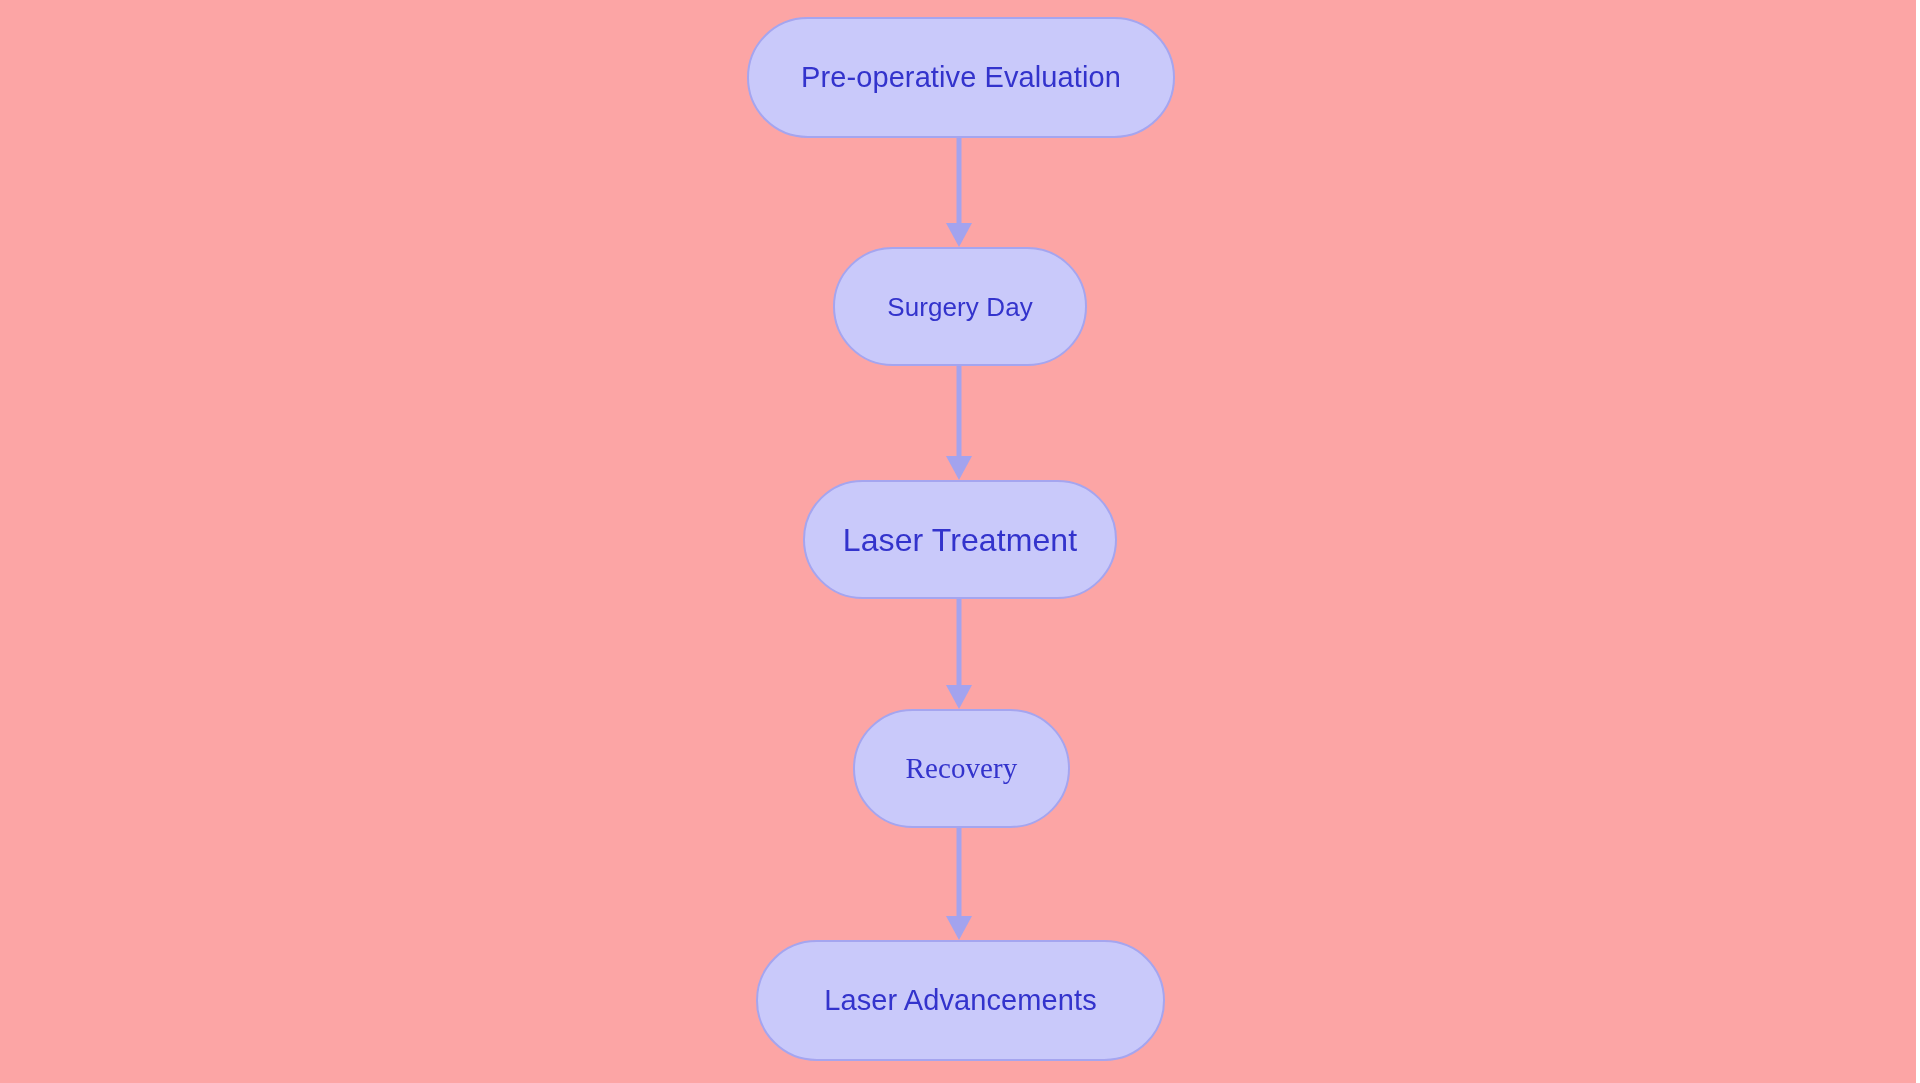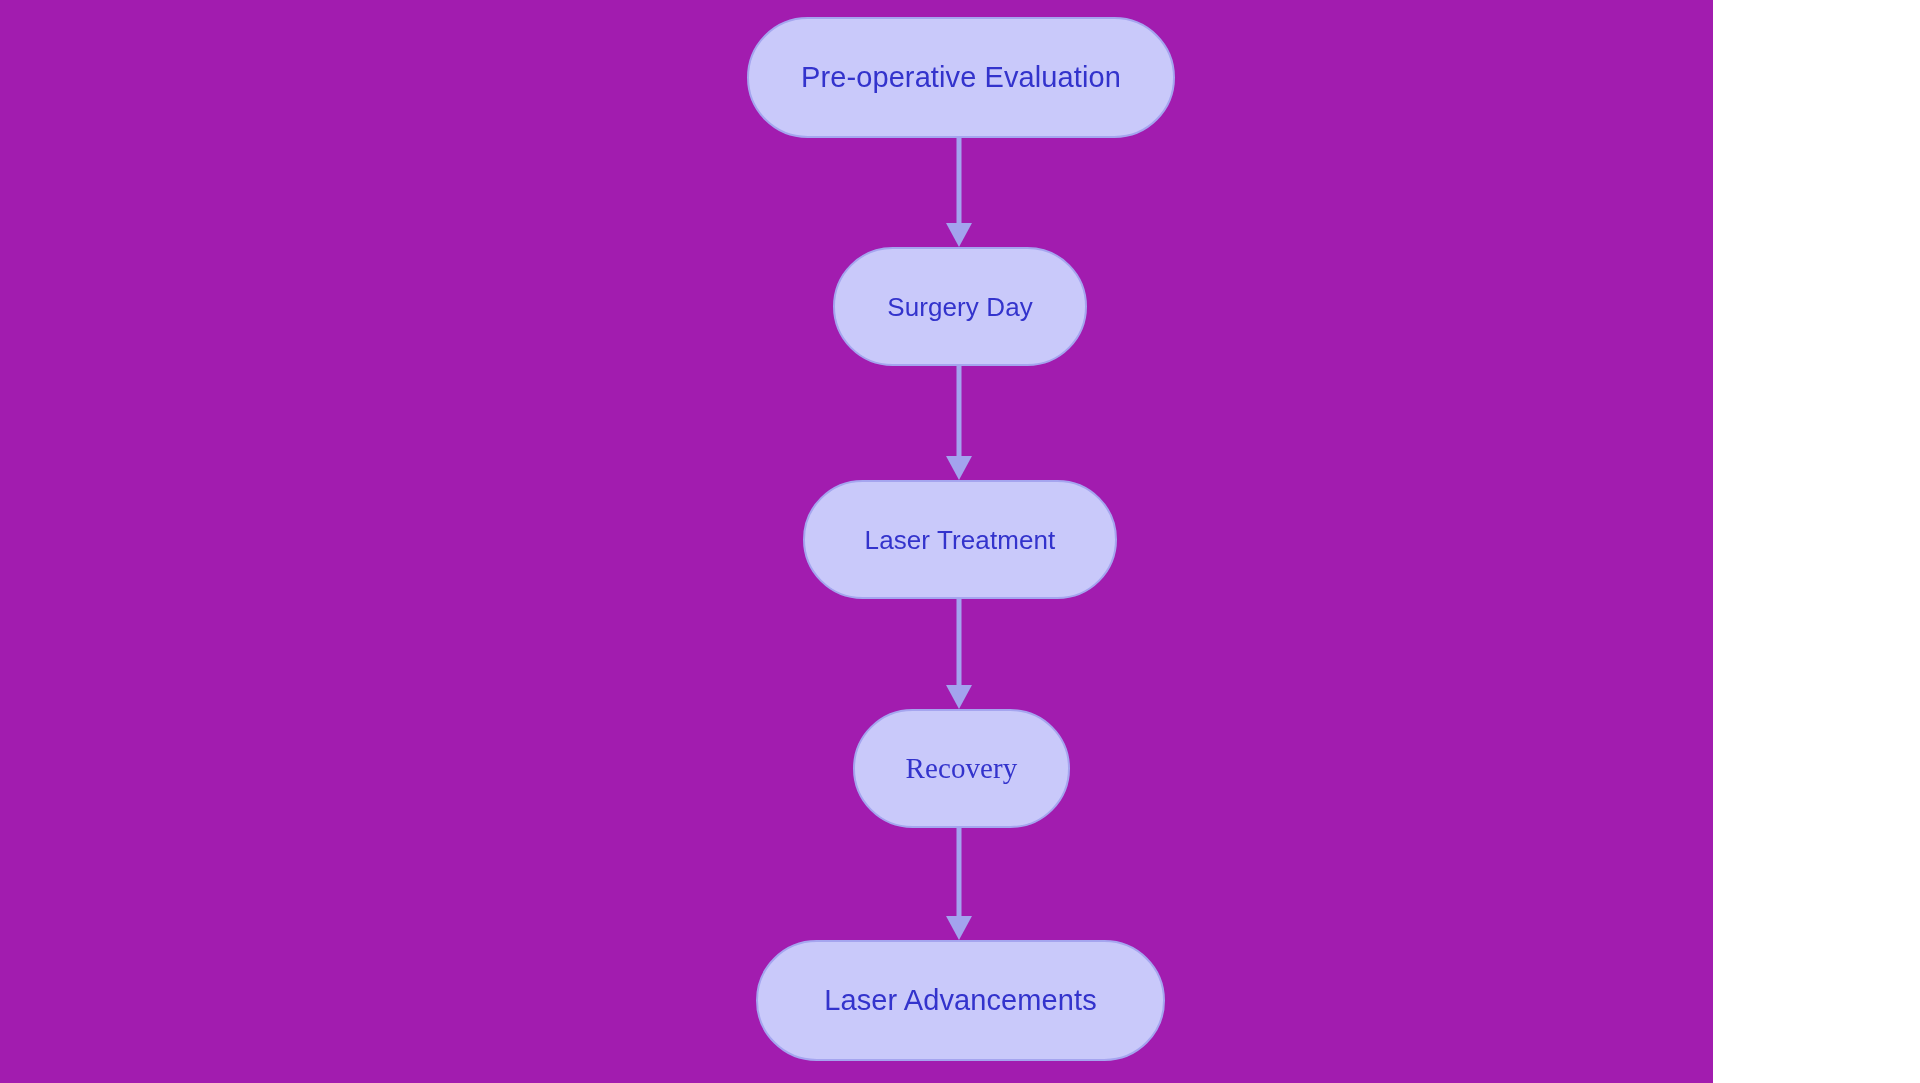--- a/index.html
+++ b/index.html
@@ -46,21 +46,21 @@
     z-index: 1;
   }
   .flow-connector svg {
     display: block;
     overflow: visible;
   }
 </style>
 </head>
 <body>
 
-<div id="flow-canvas" style="width: 1713px; height: 1083px; background: #a21caf;">
+<div id="flow-canvas" style="width: 1916px; height: 1083px; background: #fca5a5;">
 
   <div id="connector-layer">
       <div class="flow-connector" style="left: 946px; top: 138px; width: 26px; height: 109px;">
         <svg width="26" height="109" viewBox="0 0 26 109">
           <rect x="10.5" y="0" width="5" height="85" fill="#a3a3ee"></rect>
           <polygon points="0,85 26,85 13,109" fill="#a3a3ee"></polygon>
         </svg>
       </div>
       <div class="flow-connector" style="left: 946px; top: 366px; width: 26px; height: 114px;">
         <svg width="26" height="114" viewBox="0 0 26 114">
@@ -82,21 +82,21 @@
       </div>
     </div>
   <div id="node-layer">
       <div class="flow-node" style="left: 747px; top: 17px; width: 428px; height: 121px; background: rgb(201, 201, 250); border-color: rgb(165, 165, 239); border-radius: 60.5px;">
         <span class="flow-node-label" style="color: rgb(51, 51, 204); font-size: 29px;">Pre-operative Evaluation</span>
       </div>
       <div class="flow-node" style="left: 833px; top: 247px; width: 254px; height: 119px; background: rgb(201, 201, 250); border-color: rgb(165, 165, 239); border-radius: 59.5px;">
         <span class="flow-node-label" style="color: rgb(51, 51, 204); font-size: 26px;">Surgery Day</span>
       </div>
       <div class="flow-node" style="left: 803px; top: 480px; width: 314px; height: 119px; background: rgb(201, 201, 250); border-color: rgb(165, 165, 239); border-radius: 59.5px;">
-        <span class="flow-node-label" style="color: rgb(51, 51, 204); font-size: 26px;">Laser Treatment</span>
+        <span class="flow-node-label" style="color: rgb(51, 51, 204); font-size: 32px;">Laser Treatment</span>
       </div>
       <div class="flow-node" style="left: 853px; top: 709px; width: 217px; height: 119px; background: rgb(201, 201, 250); border-color: rgb(165, 165, 239); border-radius: 59.5px;">
         <span class="flow-node-label" style="color: rgb(51, 51, 204); font-size: 29px; font-family: Liberation Serif, serif;">Recovery</span>
       </div>
       <div class="flow-node" style="left: 756px; top: 940px; width: 409px; height: 121px; background: rgb(201, 201, 250); border-color: rgb(165, 165, 239); border-radius: 60.5px;">
         <span class="flow-node-label" style="color: rgb(51, 51, 204); font-size: 29px;">Laser Advancements</span>
       </div>
     </div>
 </div>
 

